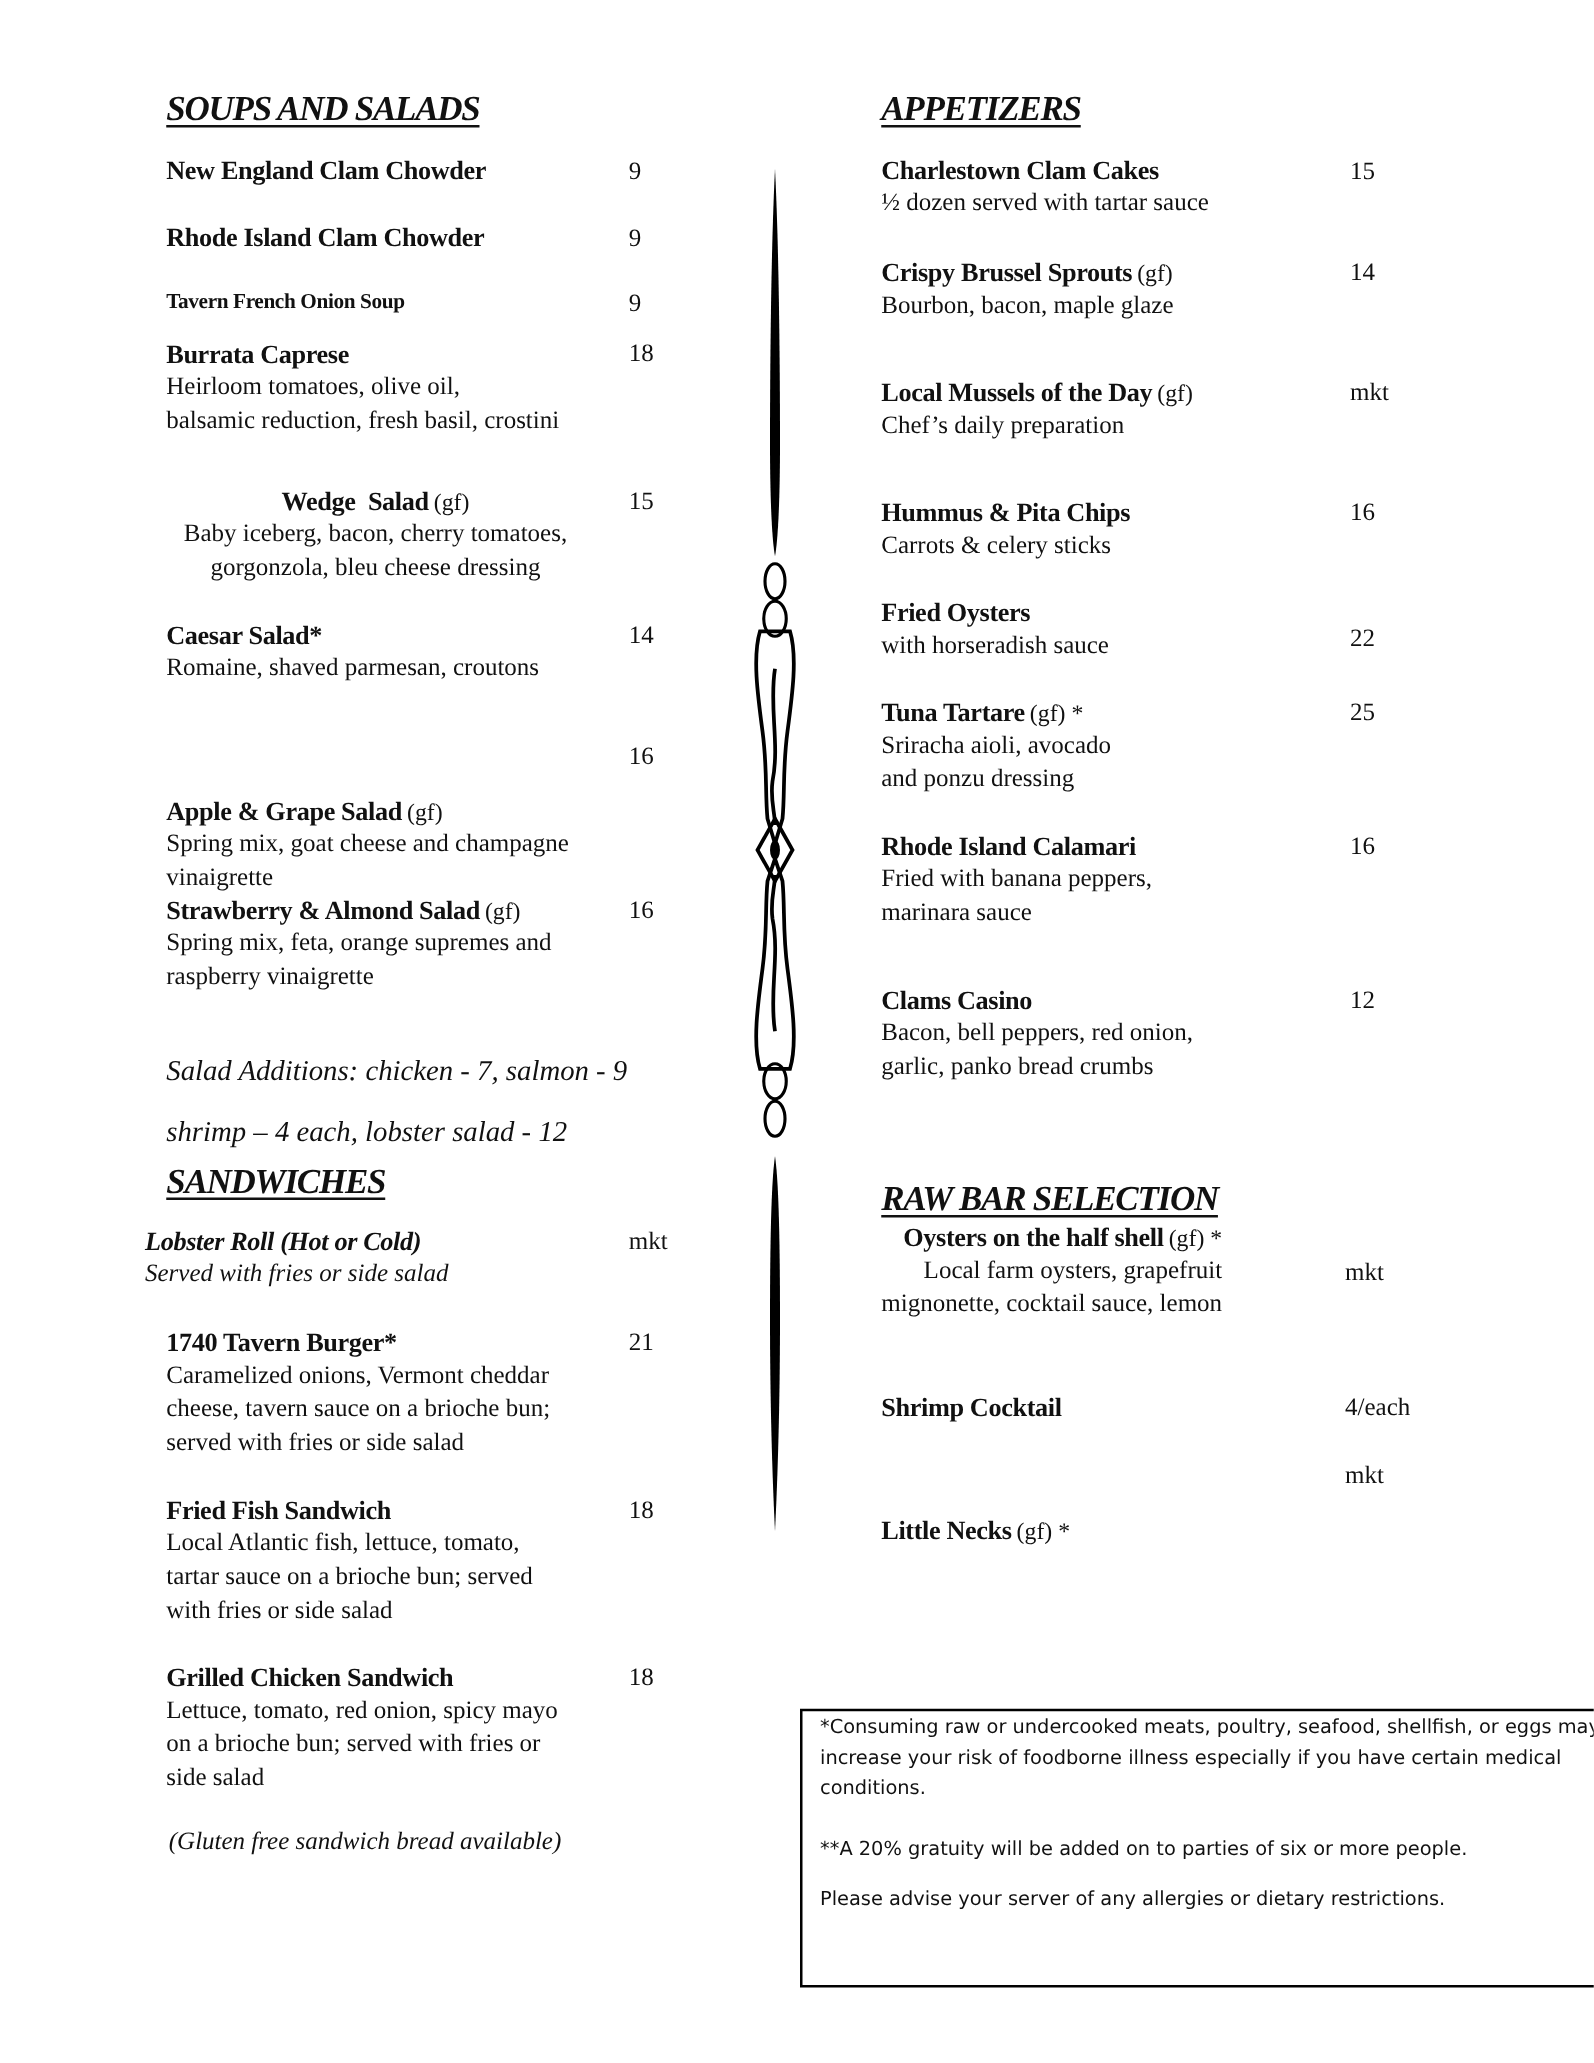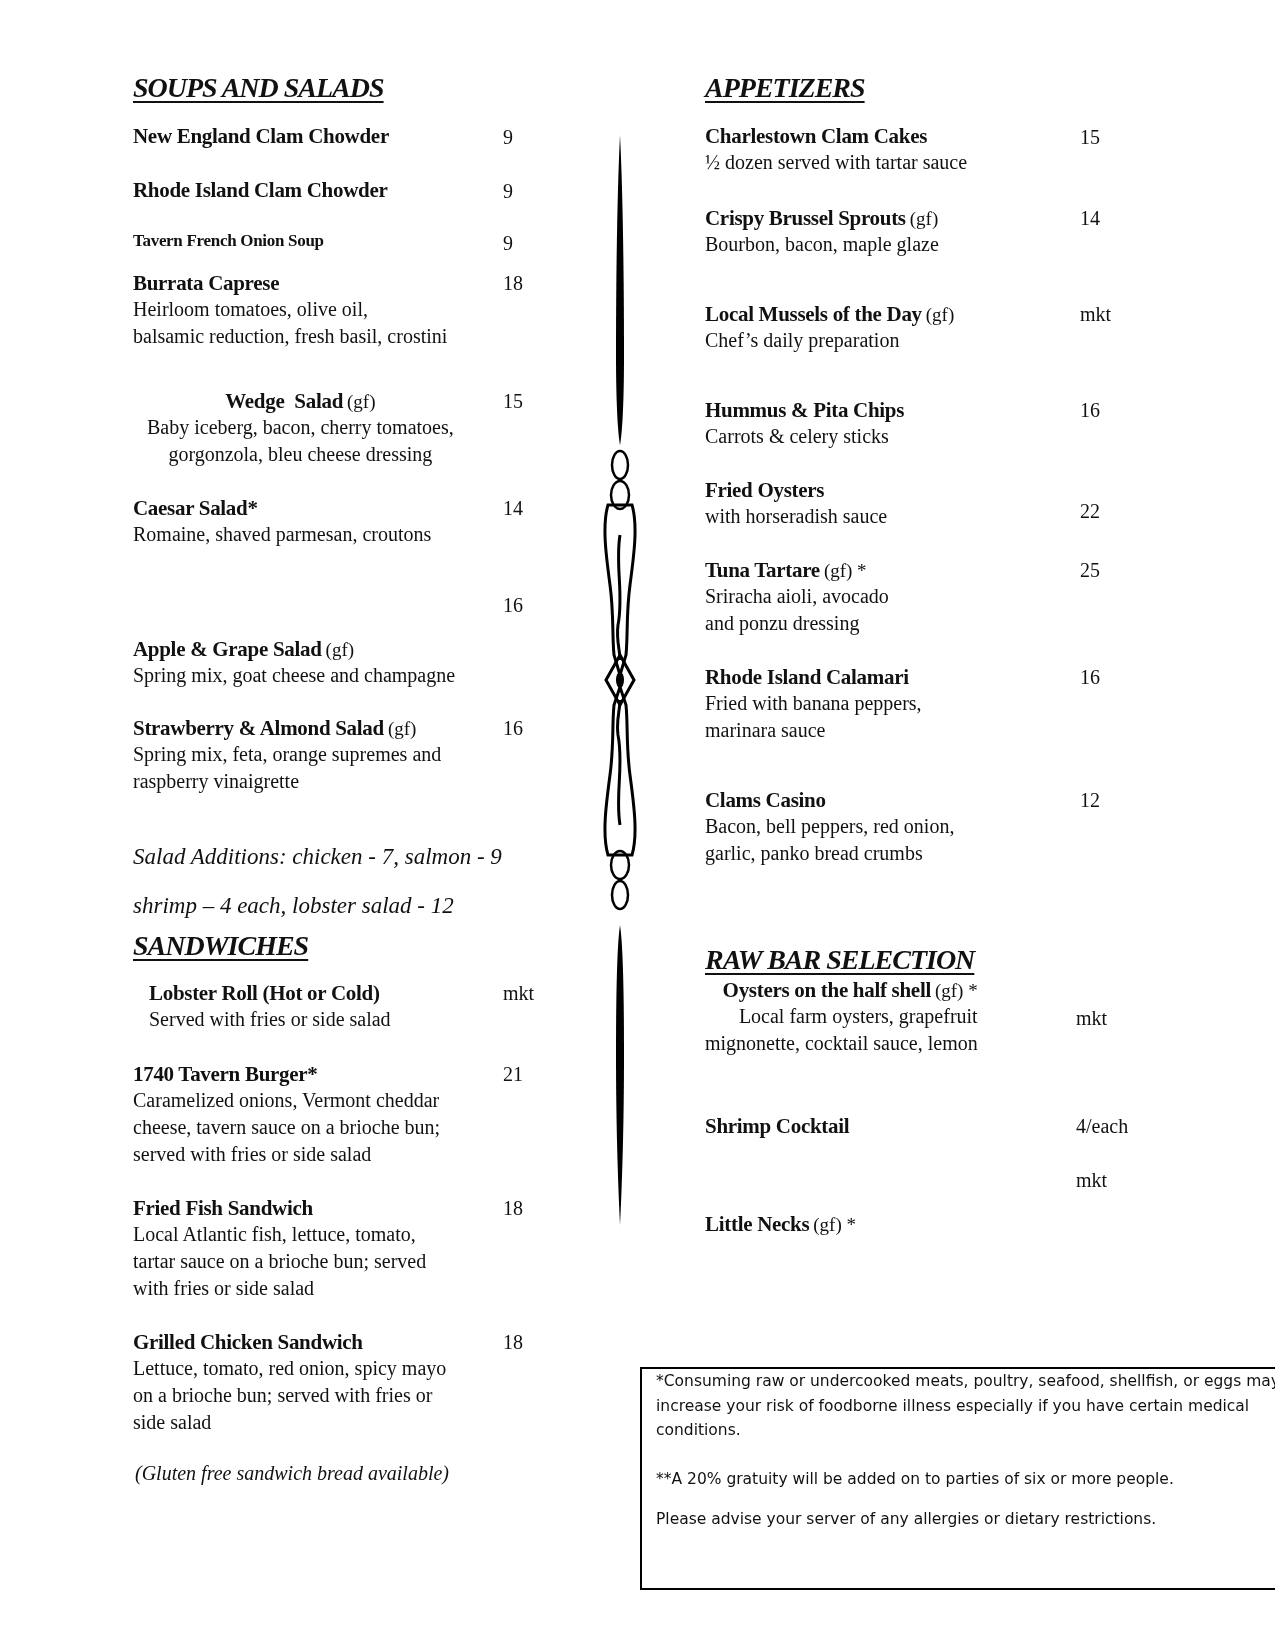--- a/index.html
+++ b/index.html
@@ -56,39 +56,40 @@
 <div class="abs" style="left:133px; top:496px;">
   <span class="item-name">Caesar Salad*</span>
   <div class="desc">Romaine, shaved parmesan, croutons</div>
 </div>
 <div class="abs price" style="left:503px; top:497px;">14</div>
 
 <div class="abs" style="left:133px; top:593px;margin-top:44px;">
   <span class="item-name">Apple &amp; Grape Salad</span>
   <span class="gf">(gf)</span>
   <div class="desc">Spring mix, goat cheese and champagne</div>
+  <div class="desc">vinaigrette</div>
 </div>
 <div class="abs price" style="left:503px; top:594px;">16</div>
 
 <div class="abs" style="left:133px; top:716px;">
   <span class="item-name">Strawberry &amp; Almond Salad</span>
   <span class="gf">(gf)</span>
   <div class="desc">Spring mix, feta, orange supremes and</div>
   <div class="desc">raspberry vinaigrette</div>
 </div>
 <div class="abs price" style="left:503px; top:717px;">16</div>
 
 <div class="abs" style="left:133px; top:822px;">
   <div class="note-italic">Salad Additions: chicken - 7, salmon - 9</div>
   <div class="note-italic">shrimp – 4 each, lobster salad - 12</div>
 </div>
 
 <div class="abs heading" style="left:133px; top:930px;">SANDWICHES</div>
 
-<div class="abs" style="left:149px; top:981px;">
+<div class="abs" style="left:116px; top:981px;font-style:italic;">
   <span class="item-name">Lobster Roll (Hot or Cold)</span>
   <div class="desc">Served with fries or side salad</div>
 </div>
 <div class="abs price" style="left:503px; top:982px;">mkt</div>
 
 <div class="abs" style="left:133px; top:1062px;">
   <span class="item-name">1740 Tavern Burger*</span>
   <div class="desc">Caramelized onions, Vermont cheddar</div>
   <div class="desc">cheese, tavern sauce on a brioche bun;</div>
   <div class="desc">served with fries or side salad</div>

